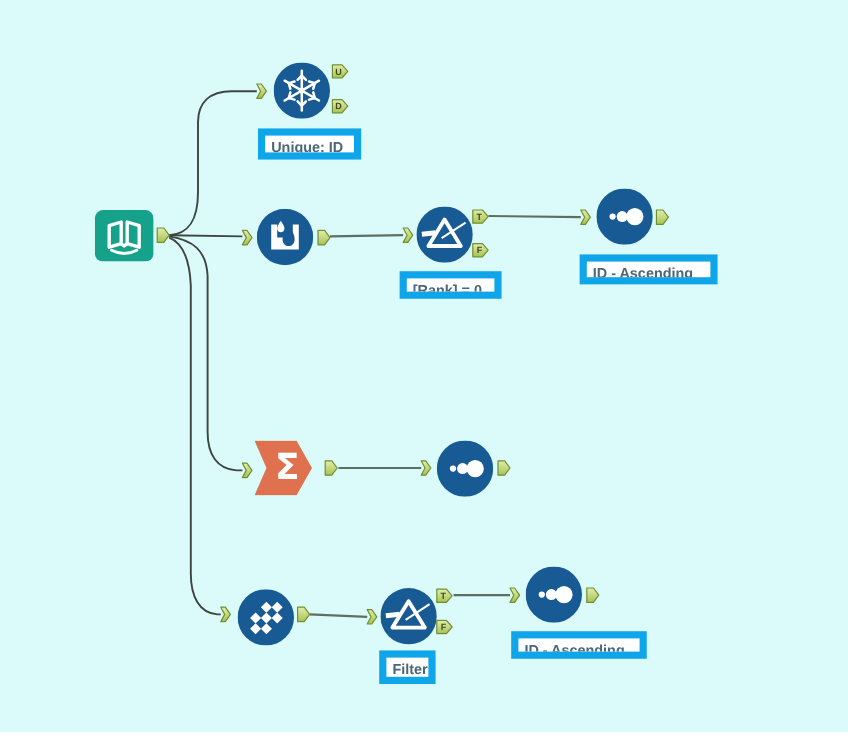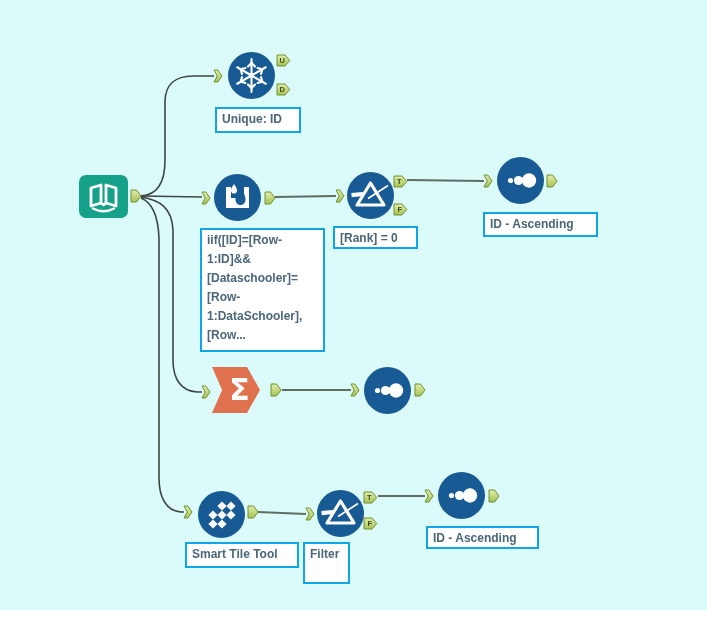--- a/index.html
+++ b/index.html
@@ -4,21 +4,21 @@
 <style>
   html,body{margin:0;padding:0;}
   body{width:707px;height:621px;font-family:"Liberation Sans",sans-serif;}
   #canvas{position:relative;width:707px;height:621px;background:#DBFBFA;overflow:hidden;}
   #footer-strip{position:absolute;left:0;bottom:0;width:707px;height:11px;background:#FFFFFF;z-index:4;}
   
   #wire-layer{position:absolute;left:0;top:0;z-index:2;pointer-events:none;}
   .wire{fill:none;stroke:#5F6E61;stroke-width:1.8;}
   .wire-curve{fill:none;stroke:#3E463F;stroke-width:1.6;}
   
-  .annotation{position:absolute;z-index:1;background:#FFFFFF;border:2px solid #0ea5e9;
+  .annotation{position:absolute;z-index:1;background:#FFFFFF;border:6px solid #0ea5e9;
     color:#4A6678;font-weight:bold;font-size:12px;line-height:19px;padding:1px 5px;
     white-space:pre-line;box-sizing:border-box;overflow:hidden;}
   
   .tool{position:absolute;z-index:3;}
   .anchor{position:absolute;z-index:3;}
   .anchor text{font-family:"Liberation Sans",sans-serif;font-weight:bold;font-size:7.5px;fill:#3C4E1C;}
   
   #summarize-shape{position:absolute;z-index:3;width:48px;height:46px;background:#E0714E;
     clip-path:polygon(0% 0%,73% 0%,100% 50%,73% 100%,0% 100%,21% 50%);
     display:flex;align-items:center;justify-content:center;}
@@ -133,26 +133,20 @@
   <div class="anchor" style="left:201px;top:191px;">
     <svg width="10" height="14">
         <path d="M1,1 L4.8,1 L9,7 L4.8,13 L1,13 L4.2,7 Z" fill="url(#anchorGrad)" stroke="#70902F" stroke-linejoin="round"></path>
       </svg>
   </div>
   <div class="anchor" style="left:264px;top:191px;">
     <svg width="12" height="14">
         <path d="M1,1 L6.5,1 L11,7 L6.5,13 L1,13 Z" fill="url(#anchorGrad)" stroke="#70902F" stroke-linejoin="round"></path>
       </svg>
   </div>
-  <div class="annotation" style="left:200px;top:228px;width:125px;height:124px;">iif([ID]=[Row-
-1:ID]&amp;&amp;
-[Dataschooler]=
-[Row-
-1:DataSchooler],
-[Row...</div>
 
   <div class="tool" style="left:347px;top:172px;">
     <svg width="47" height="47" viewBox="0 0 47 47">
       <circle cx="23.5" cy="23.5" r="23.5" fill="#185A93"></circle>
       <path d="M23.5,11 L37,33 L10,33 Z" fill="none" stroke="#FFFFFF" stroke-width="3.2" stroke-linejoin="round"></path>
       <rect x="4.5" y="20.5" width="11.5" height="4.2" fill="#FFFFFF" transform="rotate(-6 10 22.5)"></rect>
       <line x1="21" y1="26.5" x2="41" y2="13.5" stroke="#FFFFFF" stroke-width="1.7"></line>
     </svg>
   </div>
   <div class="anchor" style="left:335px;top:189px;">
@@ -244,21 +238,20 @@
   <div class="anchor" style="left:183px;top:505px;">
     <svg width="10" height="14">
         <path d="M1,1 L4.8,1 L9,7 L4.8,13 L1,13 L4.2,7 Z" fill="url(#anchorGrad)" stroke="#70902F" stroke-linejoin="round"></path>
       </svg>
   </div>
   <div class="anchor" style="left:247px;top:505px;">
     <svg width="12" height="14">
         <path d="M1,1 L6.5,1 L11,7 L6.5,13 L1,13 Z" fill="url(#anchorGrad)" stroke="#70902F" stroke-linejoin="round"></path>
       </svg>
   </div>
-  <div class="annotation" style="left:185px;top:542px;width:114px;height:26px;">Smart Tile Tool</div>
 
   <div class="tool" style="left:317px;top:490px;">
     <svg width="47" height="47" viewBox="0 0 47 47">
       <circle cx="23.5" cy="23.5" r="23.5" fill="#185A93"></circle>
       <path d="M23.5,11 L37,33 L10,33 Z" fill="none" stroke="#FFFFFF" stroke-width="3.2" stroke-linejoin="round"></path>
       <rect x="4.5" y="20.5" width="11.5" height="4.2" fill="#FFFFFF" transform="rotate(-6 10 22.5)"></rect>
       <line x1="21" y1="26.5" x2="41" y2="13.5" stroke="#FFFFFF" stroke-width="1.7"></line>
     </svg>
   </div>
   <div class="anchor" style="left:305px;top:507px;">
@@ -271,21 +264,21 @@
         <path d="M1,1 L9,1 L13.8,6.5 L9,12 L1,12 Z" fill="url(#anchorGrad)" stroke="#70902F" stroke-linejoin="round"></path>
     <text x="4" y="9.2">T</text>
       </svg>
   </div>
   <div class="anchor" style="left:363px;top:516px;">
     <svg width="15" height="13">
         <path d="M1,1 L9,1 L13.8,6.5 L9,12 L1,12 Z" fill="url(#anchorGrad)" stroke="#70902F" stroke-linejoin="round"></path>
     <text x="4.4" y="9.2">F</text>
       </svg>
   </div>
-  <div class="annotation" style="left:303px;top:542px;width:47px;height:42px;">Filter</div>
+  <div class="annotation" style="left:316px;top:542px;width:47px;height:28px;">Filter</div>
 
   <div class="tool" style="left:438px;top:472px;">
     <svg width="47" height="47" viewBox="0 0 47 47">
       <circle cx="23.5" cy="23.5" r="23.5" fill="#185A93"></circle>
       <circle cx="13.5" cy="23.5" r="2.6" fill="#FFFFFF"></circle>
       <circle cx="21.5" cy="23.5" r="4.6" fill="#FFFFFF"></circle>
       <circle cx="32" cy="23.5" r="7.2" fill="#FFFFFF"></circle>
     </svg>
   </div>
   <div class="anchor" style="left:424px;top:489px;">

